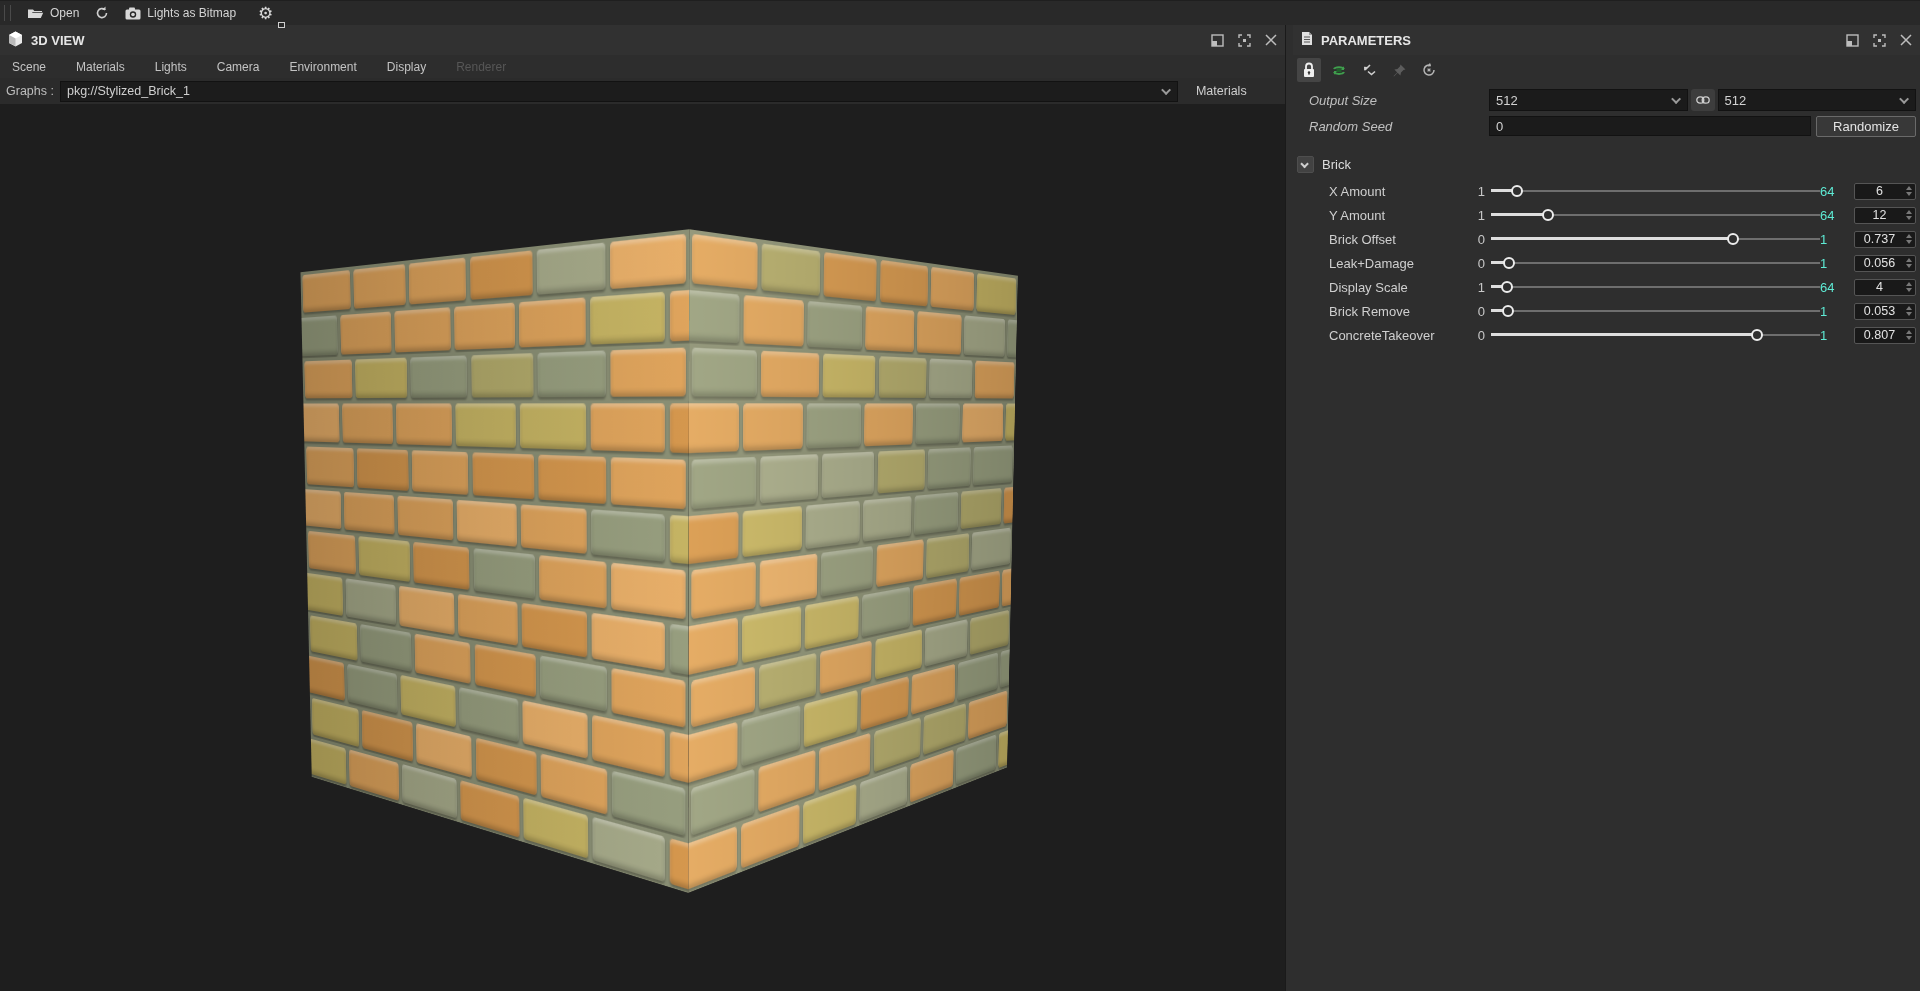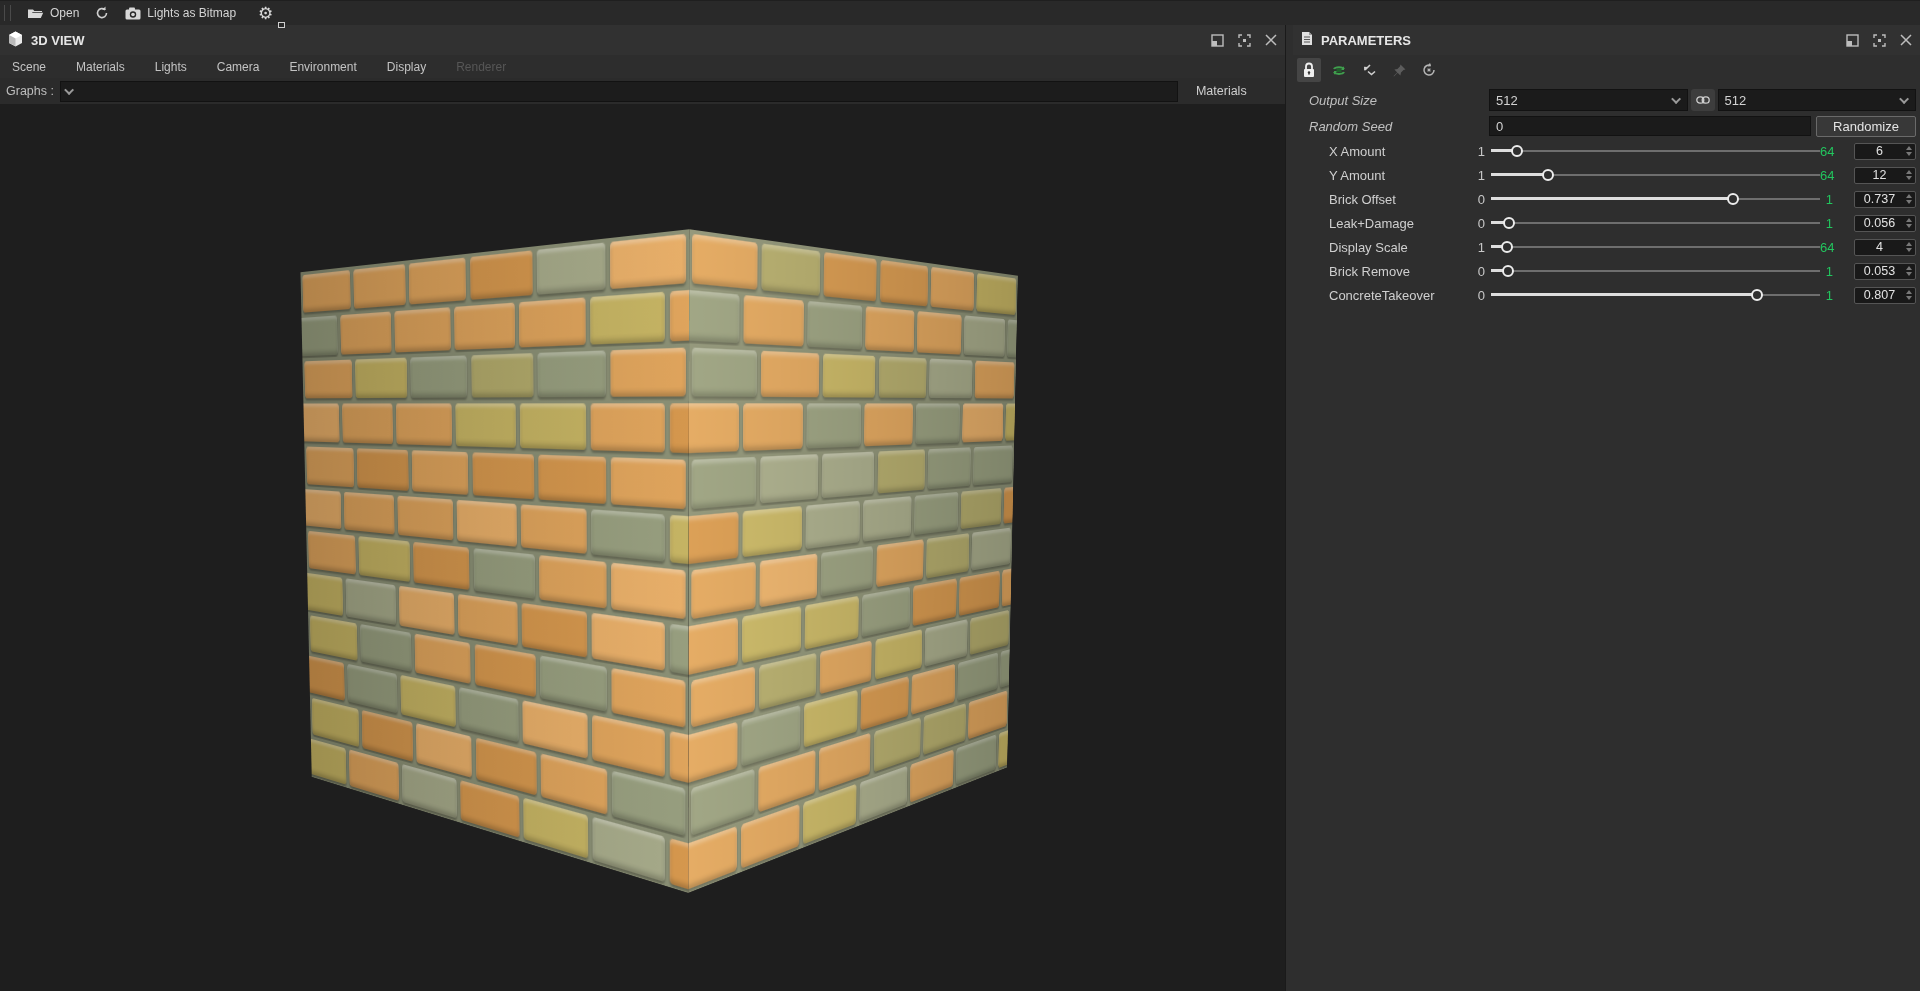--- a/index.html
+++ b/index.html
@@ -103,21 +103,21 @@
   .section-label { color:#dcdcdc; }
 
   .param-row { height:24px; display:flex; align-items:center; }
   .p-label { width:164px; padding-left:32px; color:#cfcfcf; flex:0 0 auto; white-space:nowrap; }
   .p-min { width:30px; text-align:right; padding-right:6px; color:#c8c8c8; flex:0 0 auto; }
   .p-slider { flex:1; position:relative; height:14px; }
   .p-track { position:absolute; left:0; right:0; top:6px; height:2px; background:#6e6e6e; }
   .p-fill  { position:absolute; left:0; top:5px; height:3px; background:#dedede; }
   .p-handle { position:absolute; top:1px; width:12px; height:12px; border-radius:50%;
               border:2.5px solid #ededed; background:#2e2e2e; }
-  .p-max { width:34px; text-align:right; padding-right:21px; color:#22c55e; flex:0 0 auto; }
+  .p-max { width:34px; padding-right:21px; color:#5eead4; flex:0 0 auto; }
   .p-value { width:62px; height:17px; background:#191919; border:1px solid #555555; border-radius:2px;
              display:flex; align-items:center; flex:0 0 auto; }
   .p-value .val { flex:1; text-align:center; color:#e2e2e2; font-size:12.5px; }
   .spin { width:11px; display:flex; flex-direction:column; align-items:center; gap:2px; padding-right:2px; }
   .spin i { width:0; height:0; border-left:3px solid transparent; border-right:3px solid transparent; }
   .spin .up { border-bottom:4px solid #787878; }
   .spin .dn { border-top:4px solid #787878; }
 
   
   .statusbar { height:16px; background:#323232; border-top:1px solid #161616; flex:0 0 auto;
@@ -204,20 +204,21 @@
           <span class="view-tab">Materials</span>
           <span class="view-tab">Lights</span>
           <span class="view-tab">Camera</span>
           <span class="view-tab">Environment</span>
           <span class="view-tab">Display</span>
           <span class="view-tab disabled">Renderer</span>
         </div>
       <div class="graphs-row">
         <span class="graphs-label">Graphs :</span>
         <div class="graphs-select">
+          <span class="dd-text">pkg://Stylized_Brick_1</span>
           <span class="chev"></span>
         </div>
         <span class="materials-label">Materials</span>
       </div>
       <div class="viewport">
         <div class="cube-wrap">
           <div class="cube">
             <div class="face face-front" style="background: rgb(141, 146, 119);">
                 <div class="brick-row" style="height: 41.6667px;">
                   <span class="brick" style="left: 2.5px; top: 2.5px; width: 78.3333px; height: 36.6667px; background: rgb(227, 167, 94);"></span>
@@ -648,20 +649,26 @@
           <span class="kv-label">Random Seed</span>
           <div class="seed-input">
             <span>0</span>
           </div>
           <div class="randomize-btn">
             <span>Randomize</span>
           </div>
         </div>
 
         <div id="param-sections">
+            <div class="section-header">
+              <span class="collapse-btn">
+                <span class="chev"></span>
+              </span>
+              <span class="section-label">Brick</span>
+            </div>
             <div class="param-row">
               <span class="p-label">X Amount</span>
               <span class="p-min">1</span>
               <span class="p-slider">
                 <span class="p-track"></span>
                 <span class="p-fill" style="width:7.94%"></span>
                 <span class="p-handle" style="left:calc(7.94% - 6px)"></span>
               </span>
               <span class="p-max">64</span>
               <span class="p-value">

